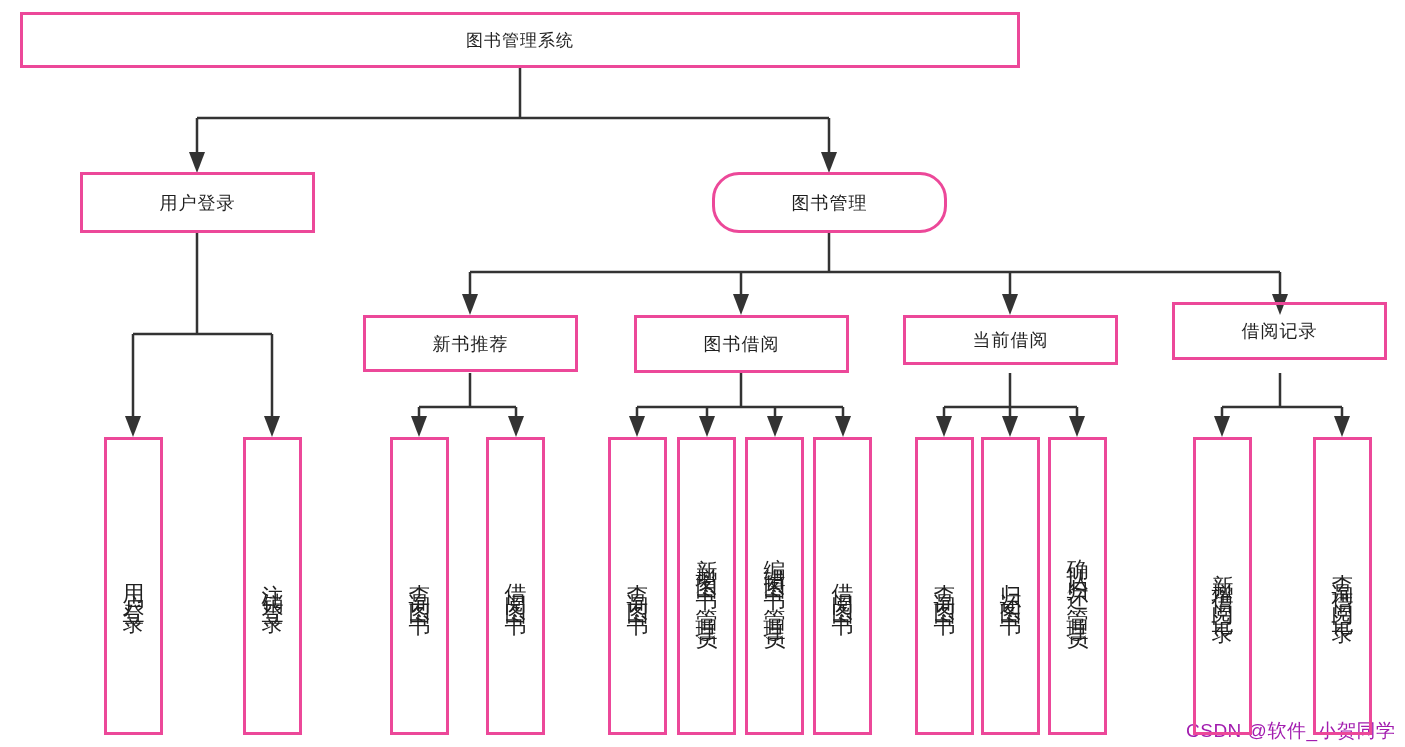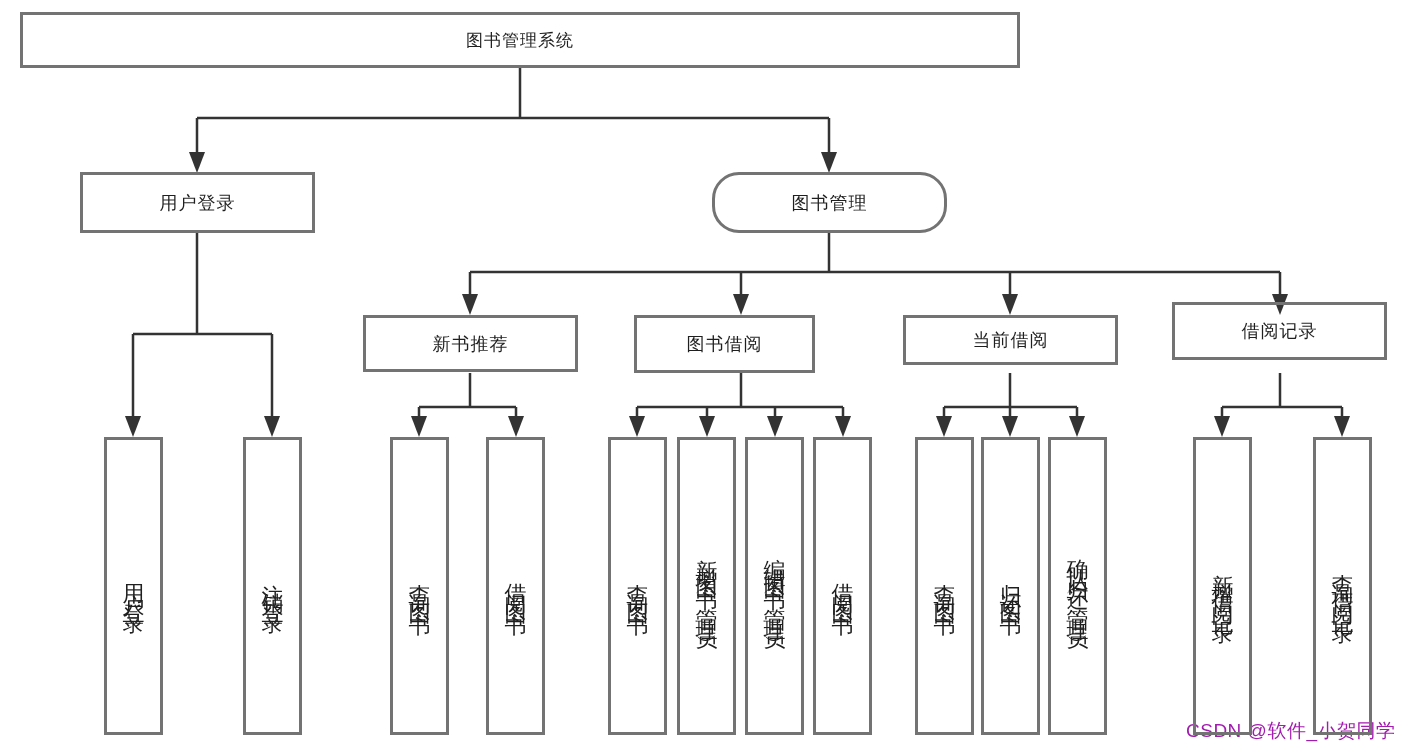--- a/index.html
+++ b/index.html
@@ -27,21 +27,21 @@
     top: 718px;
     z-index: 2;
     font-size: 19px;
     letter-spacing: 0.5px;
     color: #a21caf;
     white-space: nowrap;
   }
   .box {
     position: absolute;
     box-sizing: border-box;
-    border: 3px solid #737373;
+    border: 3px solid #ec4899;
     background: transparent;
     display: flex;
     align-items: center;
     justify-content: center;
     color: #1f1f1f;
     z-index: 3;
   }
   .h-label {
     font-size: 18px;
     letter-spacing: 1px;
@@ -112,21 +112,21 @@
   <div class="box" style="left:80px; top:172px; width:235px; height:61px;">
     <span class="h-label">用户登录</span>
   </div>
   <div class="box" style="left:712px; top:172px; width:235px; height:61px;border-radius:27px;">
     <span class="h-label">图书管理</span>
   </div>
 
   <div class="box" style="left:363px; top:315px; width:215px; height:57px;">
     <span class="h-label">新书推荐</span>
   </div>
-  <div class="box" style="left:634px; top:315px; width:181px; height:58px;">
+  <div class="box" style="left:634px; top:315px; width:215px; height:58px;">
     <span class="h-label">图书借阅</span>
   </div>
   <div class="box" style="left:903px; top:315px; width:215px; height:50px;">
     <span class="h-label">当前借阅</span>
   </div>
   <div class="box" style="left:1172px; top:302px; width:215px; height:58px;">
     <span class="h-label">借阅记录</span>
   </div>
 
   <div class="box v-box" style="left:104px;">

